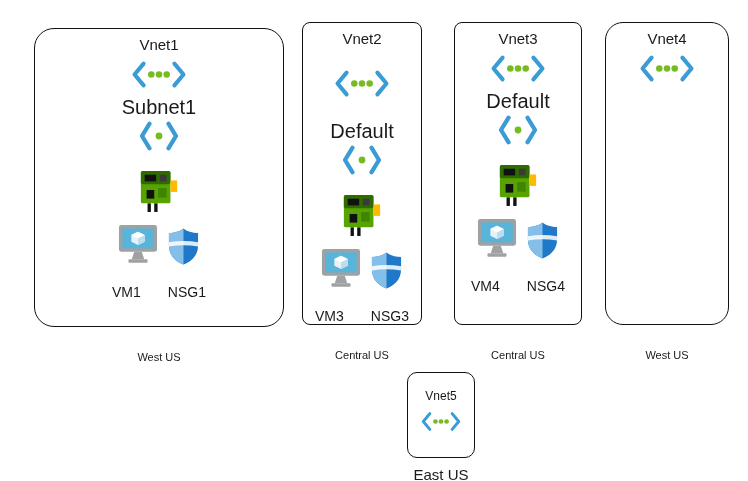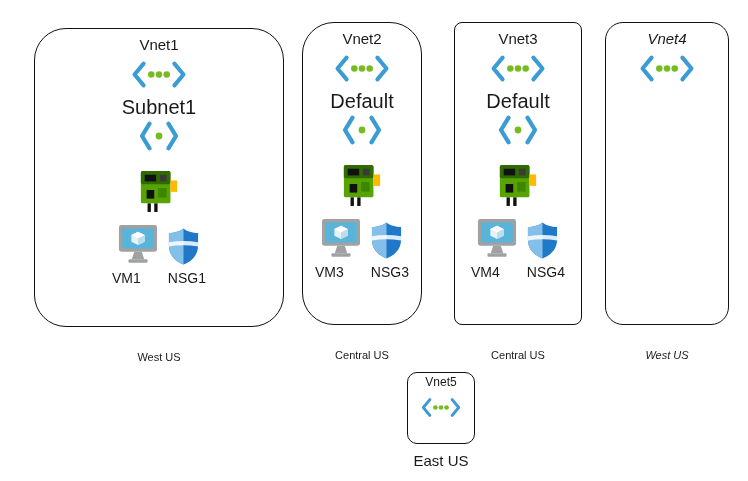--- a/index.html
+++ b/index.html
@@ -1,32 +1,32 @@
 <!DOCTYPE html>
 <html><head>
 <meta charset="utf-8">
 <style>
   html,body{margin:0;padding:0;background:#fff;}
   body{font-family:"Liberation Sans",sans-serif;color:#1a1a1a;}
   .canvas{position:relative;width:748px;height:481px;background:#fff;overflow:hidden;}
   .vnet-group{position:absolute;display:flex;flex-direction:column;align-items:center;}
-  .vnet-box{width:100%;border:1.5px solid #111;border-radius:32px;background:#fff;display:flex;flex-direction:column;align-items:center;padding-top:5px;}
-  .vnet-box.small{border-radius:10px;padding-top:0;}
+  .vnet-box{width:100%;border:1.5px solid #111;border-radius:20px;background:#fff;display:flex;flex-direction:column;align-items:center;padding-top:5px;}
+  .vnet-box.small{border-radius:10px;padding-top:14px;}
   .vnet-title{font-size:15px;line-height:18px;margin-top:2px;}
   .vnet-title.small{font-size:12px;line-height:15px;}
   .icon-vnet{display:block;margin-top:5px;}
   .subnets{display:flex;justify-content:center;margin-top:9px;}
   .subnet-col{display:flex;flex-direction:column;align-items:center;width:112px;}
   .subnet-col.wide{width:100%;}
   .subnet-label{font-size:20px;line-height:17px;}
   .icon-subnet{display:block;margin-top:3px;}
   .icon-nic{display:block;margin-top:14px;}
   .vm-nsg-row{display:flex;align-items:center;gap:9px;margin-top:11px;}
   .icon-vm,.icon-nsg{display:block;}
-  .vm-nsg-labels{display:flex;gap:27px;margin-top:2px;font-size:14px;}
+  .vm-nsg-labels{display:flex;gap:27px;margin-top:16px;font-size:14px;}
   .region-label{font-size:11px;margin-top:24px;}
   .region-label.small{font-size:15px;margin-top:8px;}
   .hidden-defs{position:absolute;width:0;height:0;overflow:hidden;}
 </style>
 </head>
 <body>
 
 <svg class="hidden-defs" aria-hidden="true">
   <defs>
     <g id="ic-vnet" fill="none">
@@ -98,21 +98,21 @@
             <span>VM1</span>
             <span>NSG1</span>
           </div>
         </div>
       </div>
     </div>
     <div class="region-label">West US</div>
   </div>
 
   <div class="vnet-group" style="left:303px;top:22px;width:118px;">
-    <div class="vnet-box" style="height:296px;border-radius:32px;">
+    <div class="vnet-box" style="height:296px;border-radius:8px;justify-content:space-between;">
       <div class="vnet-title">Vnet2</div>
       <svg class="icon-vnet" viewBox="0 0 64 34" width="58" height="31">
           <use href="#ic-vnet"></use>
         </svg>
       <div class="subnets" style="width:100%;">
         <div class="subnet-col wide">
           <div class="subnet-label">Default</div>
           <svg class="icon-subnet" viewBox="0 0 46 36" width="44" height="34">
               <use href="#ic-subnet"></use>
             </svg>
@@ -163,21 +163,21 @@
           <div class="vm-nsg-labels">
             <span>VM4</span>
             <span>NSG4</span>
           </div>
         </div>
       </div>
     </div>
     <div class="region-label">Central US</div>
   </div>
 
-  <div class="vnet-group" style="left:606px;top:22px;width:122px;font-style:italic;">
+  <div class="vnet-group" style="left:606px;top:22px;width:122px;">
     <div class="vnet-box" style="height:296px;border-radius:18px;">
       <div class="vnet-title">Vnet4</div>
       <svg class="icon-vnet" viewBox="0 0 64 34" width="58" height="31">
           <use href="#ic-vnet"></use>
         </svg>
     </div>
     <div class="region-label">West US</div>
   </div>
 
   <div class="vnet-group" style="left:408px;top:372px;width:66px;">

